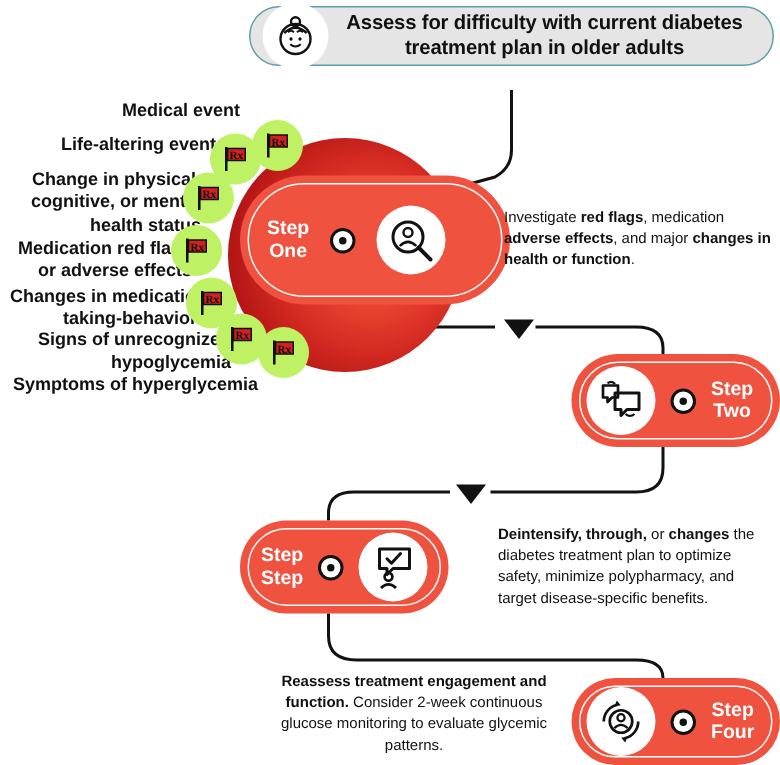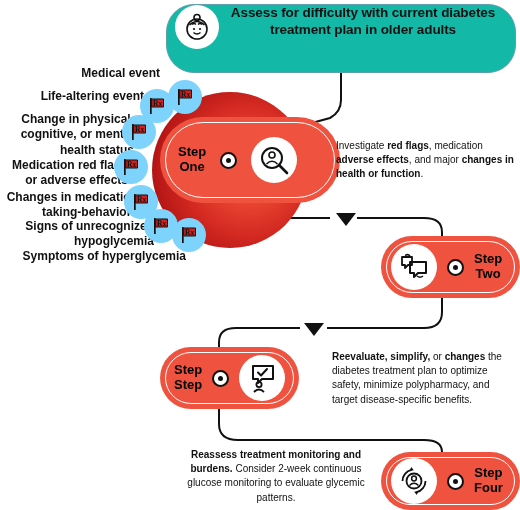--- a/index.html
+++ b/index.html
@@ -6,23 +6,23 @@
   body{
     width:520px;height:510px;position:relative;overflow:hidden;
     background:#ffffff;
     font-family:"Liberation Sans","DejaVu Sans",sans-serif;
     color:#111111;
   }
   .stage{position:absolute;inset:0;}
 
   
   #header-banner{
-    position:absolute;left:166px;top:4px;width:350px;height:69px;
-    background:#14b8a6;border:1.5px solid #5f9fad;border-radius:28px;
-    display:flex;box-sizing:border-box;padding-left:8px;
+    position:absolute;left:166px;top:4px;width:350px;height:40px;
+    background:#e5e5e5;border:1.5px solid #5f9fad;border-radius:28px;
+    display:flex;align-items:center;box-sizing:border-box;padding-left:8px;
   }
   #header-icon-wrap{
     width:44px;height:44px;border-radius:50%;background:#ffffff;
     flex:0 0 44px;display:flex;align-items:center;justify-content:center;
   }
   #header-title{
     flex:1;text-align:center;font-size:13.5px;font-weight:bold;
     line-height:1.25;letter-spacing:-0.1px;padding:0 10px 0 2px;color:#111;
   }
 
@@ -35,21 +35,21 @@
   
   .pill{
     position:absolute;background:#ef5340;border-radius:999px;
     display:flex;align-items:center;box-sizing:border-box;
   }
   .pill-inner-border{
     position:absolute;left:5px;top:5px;right:5px;bottom:5px;
     border:1.6px solid #ffffff;border-radius:999px;pointer-events:none;
   }
   .pill-label{
-    font-size:13px;font-weight:bold;color:#000000;line-height:1.15;text-align:center;
+    font-size:13px;font-weight:bold;color:#ffffff;line-height:1.15;text-align:center;
     position:relative;z-index:2;
   }
   .pill-icon{
     width:46px;height:46px;border-radius:50%;background:#ffffff;
     display:flex;align-items:center;justify-content:center;position:relative;z-index:2;flex:0 0 46px;
   }
   .node-dot{
     position:relative;z-index:3;width:13px;height:13px;border-radius:50%;
     background:#ffffff;border:2.2px solid #111111;
     display:flex;align-items:center;justify-content:center;flex:0 0 13px;
@@ -75,21 +75,21 @@
 
   
   .flag-label{
     position:absolute;font-size:12px;font-weight:bold;line-height:1.28;
     color:#111;text-align:right;
   }
 
   
   .flag-badge{
     position:absolute;width:34px;height:34px;border-radius:50%;
-    background:#7dd3fc;display:flex;align-items:center;justify-content:center;
+    background:#bef264;display:flex;align-items:center;justify-content:center;
   }
   .flag-badge svg{display:block;}
 
   svg{overflow:visible;}
 </style>
 </head>
 <body>
 
 <div class="stage">
 
@@ -125,21 +125,21 @@
   </div>
 
   <div id="red-burst"></div>
 
   <div class="flag-label" style="left:4px;top:66px;width:156px;">Medical event</div>
   <div class="flag-label" style="left:4px;top:89px;width:140px;">Life-altering event</div>
   <div class="flag-label" style="left:4px;top:112px;width:130px;">Change in physical, cognitive, or mental health status</div>
   <div class="flag-label" style="left:2px;top:158px;width:126px;">Medication red flags or adverse effects</div>
   <div class="flag-label" style="left:2px;top:190px;width:136px;">Changes in medication taking-behaviors</div>
   <div class="flag-label" style="left:2px;top:219px;width:152px;">Signs of unrecognized hypoglycemia</div>
-  <div class="flag-label" style="left:16px;top:249px;width:170px;">Symptoms of hyperglycemia</div>
+  <div class="flag-label" style="left:2px;top:249px;width:170px;">Symptoms of hyperglycemia</div>
 
   <div class="flag-badge" style="left:168px;top:80px;">
     <svg width="22" height="22" viewBox="0 0 22 22">
         <g>
           <rect x="4" y="3" width="1.7" height="16" fill="#111"></rect>
           <path d="M5.7 4 H17.5 V12 H5.7 Z" fill="#d32020" stroke="#111" stroke-width="1"></path>
           <text x="11.6" y="11" font-size="7.5" font-family="Liberation Serif, serif" font-weight="bold" fill="#111" text-anchor="middle">Rx</text>
         </g>
       </svg>
   </div>
@@ -239,35 +239,35 @@
     <div class="node-dot"></div>
     <div class="pill-icon">
       <svg width="30" height="30" viewBox="0 0 30 30">
         <path d="M6 3 h20 v13 h-11 l-4 4 v-4 h-5 z" fill="none" stroke="#111" stroke-width="2" stroke-linejoin="round"></path>
         <path d="M11 9.5 l3 3 l6 -6.5" fill="none" stroke="#111" stroke-width="2" stroke-linecap="round" stroke-linejoin="round"></path>
         <circle cx="12" cy="21.5" r="2.6" fill="none" stroke="#111" stroke-width="1.8"></circle>
         <path d="M7 29 q5 -5 10 0" fill="none" stroke="#111" stroke-width="1.8"></path>
       </svg>
     </div>
   </div>
-  <div class="desc" id="desc-three"><b>Reevaluate, simplify,</b> or <b>changes</b> the diabetes treatment plan to optimize safety, minimize polypharmacy, and target disease-specific benefits.</div>
+  <div class="desc" id="desc-three"><b>Deintensify, through,</b> or <b>changes</b> the diabetes treatment plan to optimize safety, minimize polypharmacy, and target disease-specific benefits.</div>
 
   <div class="pill" id="pill-step-four">
     <div class="pill-inner-border"></div>
     <div class="pill-icon">
       <svg width="30" height="30" viewBox="0 0 30 30">
         <circle cx="15" cy="15" r="7.5" fill="none" stroke="#111" stroke-width="1.8"></circle>
         <circle cx="15" cy="12.5" r="2.4" fill="none" stroke="#111" stroke-width="1.5"></circle>
         <path d="M10.5 19.5 q4.5 -4.5 9 0" fill="none" stroke="#111" stroke-width="1.5"></path>
         <path d="M3.5 15 a11.5 11.5 0 0 1 9 -11.2" fill="none" stroke="#111" stroke-width="1.8"></path>
         <polygon points="12.2,1 14.8,4.2 10.6,5" fill="#111"></polygon>
         <path d="M26.5 15 a11.5 11.5 0 0 1 -9 11.2" fill="none" stroke="#111" stroke-width="1.8"></path>
         <polygon points="17.8,29 15.2,25.8 19.4,25" fill="#111"></polygon>
       </svg>
     </div>
     <div class="node-dot"></div>
     <div class="pill-label">
       <span>Step</span><br><span>Four</span>
     </div>
   </div>
-  <div class="desc" id="desc-four"><b>Reassess treatment monitoring and burdens.</b> Consider 2-week continuous glucose monitoring to evaluate glycemic patterns.</div>
+  <div class="desc" id="desc-four"><b>Reassess treatment engagement and function.</b> Consider 2-week continuous glucose monitoring to evaluate glycemic patterns.</div>
 
 </div>
 
 </body></html>

